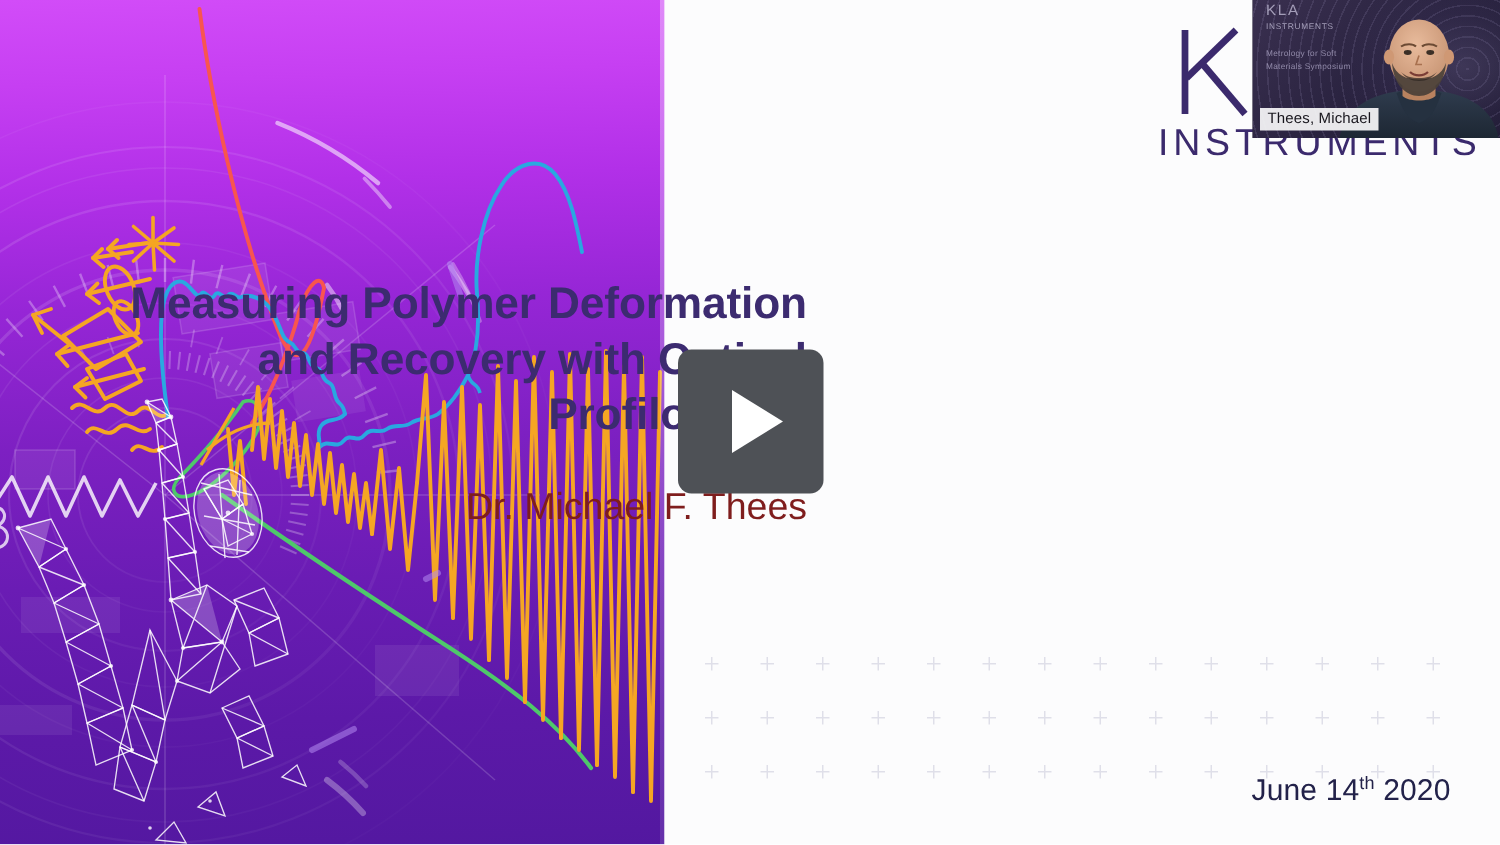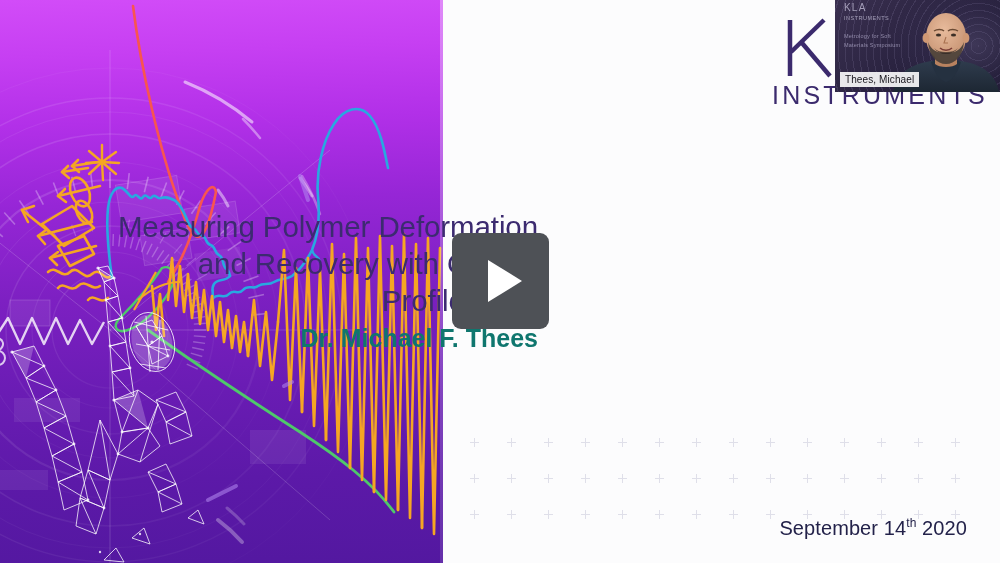--- a/index.html
+++ b/index.html
@@ -119,40 +119,40 @@
     font-size: 10px;
     padding: 2px 5px 2.5px 5px;
     letter-spacing: .1px;
     white-space: nowrap;
     z-index: 3;
   }
 
   
   .title {
     position: absolute;
-    left: 20px; top: 208px;
+    left: 20px; top: 184px;
     width: 527px;
     text-align: right;
     padding-right: 9px;
     font-size: 29.5px;
     line-height: 37px;
     color: #3c2b70;
-    font-weight: 400;
+    font-weight: 700;
     letter-spacing: -0.1px;
   }
   .author {
     position: absolute;
     left: 20px; top: 322px;
     width: 527px;
     text-align: right;
     padding-right: 9px;
     font-size: 25px;
     line-height: 32px;
-    color: #0f766e;
-    font-weight: 700;
+    color: #7f1d1d;
+    font-weight: 400;
   }
 
   
   .play-btn {
     position: absolute;
     left: 452px; top: 233px;
     width: 97px; height: 96px;
     background: #4e5156;
     border-radius: 9px;
     z-index: 6;
@@ -739,15 +739,15 @@
       <div class="cross" style="left: 222px; top: 72px;"></div>
       <div class="cross" style="left: 259px; top: 72px;"></div>
       <div class="cross" style="left: 296px; top: 72px;"></div>
       <div class="cross" style="left: 333px; top: 72px;"></div>
       <div class="cross" style="left: 370px; top: 72px;"></div>
       <div class="cross" style="left: 407px; top: 72px;"></div>
       <div class="cross" style="left: 444px; top: 72px;"></div>
       <div class="cross" style="left: 481px; top: 72px;"></div>
     </div>
 
-  <div class="date"><span>September 14</span><sup>th</sup><span> 2020</span></div>
+  <div class="date"><span>June 14</span><sup>th</sup><span> 2020</span></div>
 
 </div>
 
 </body></html>

